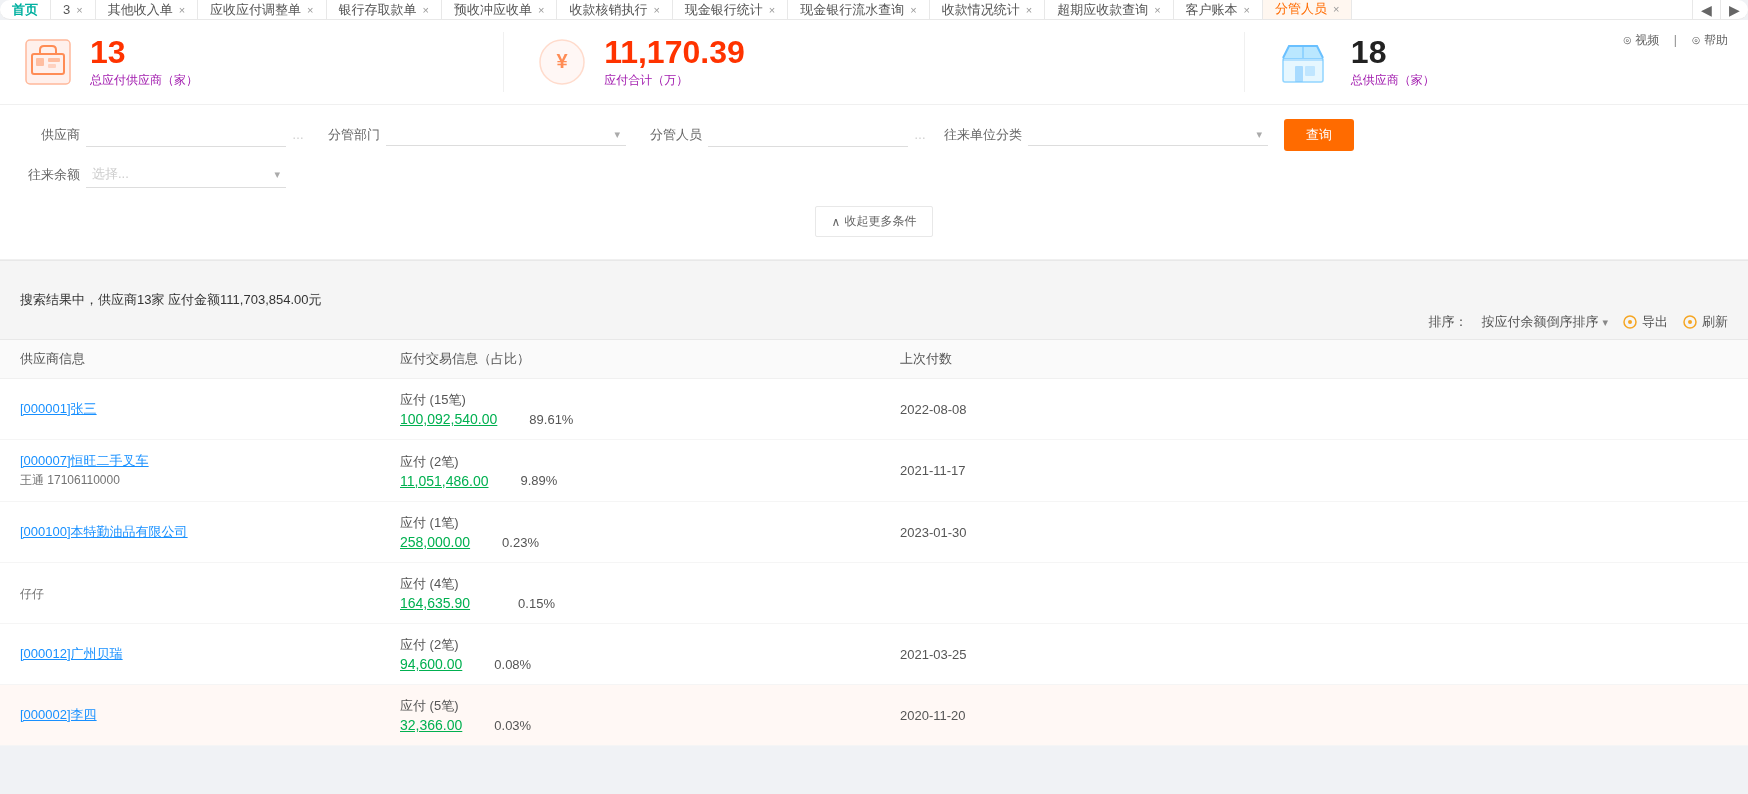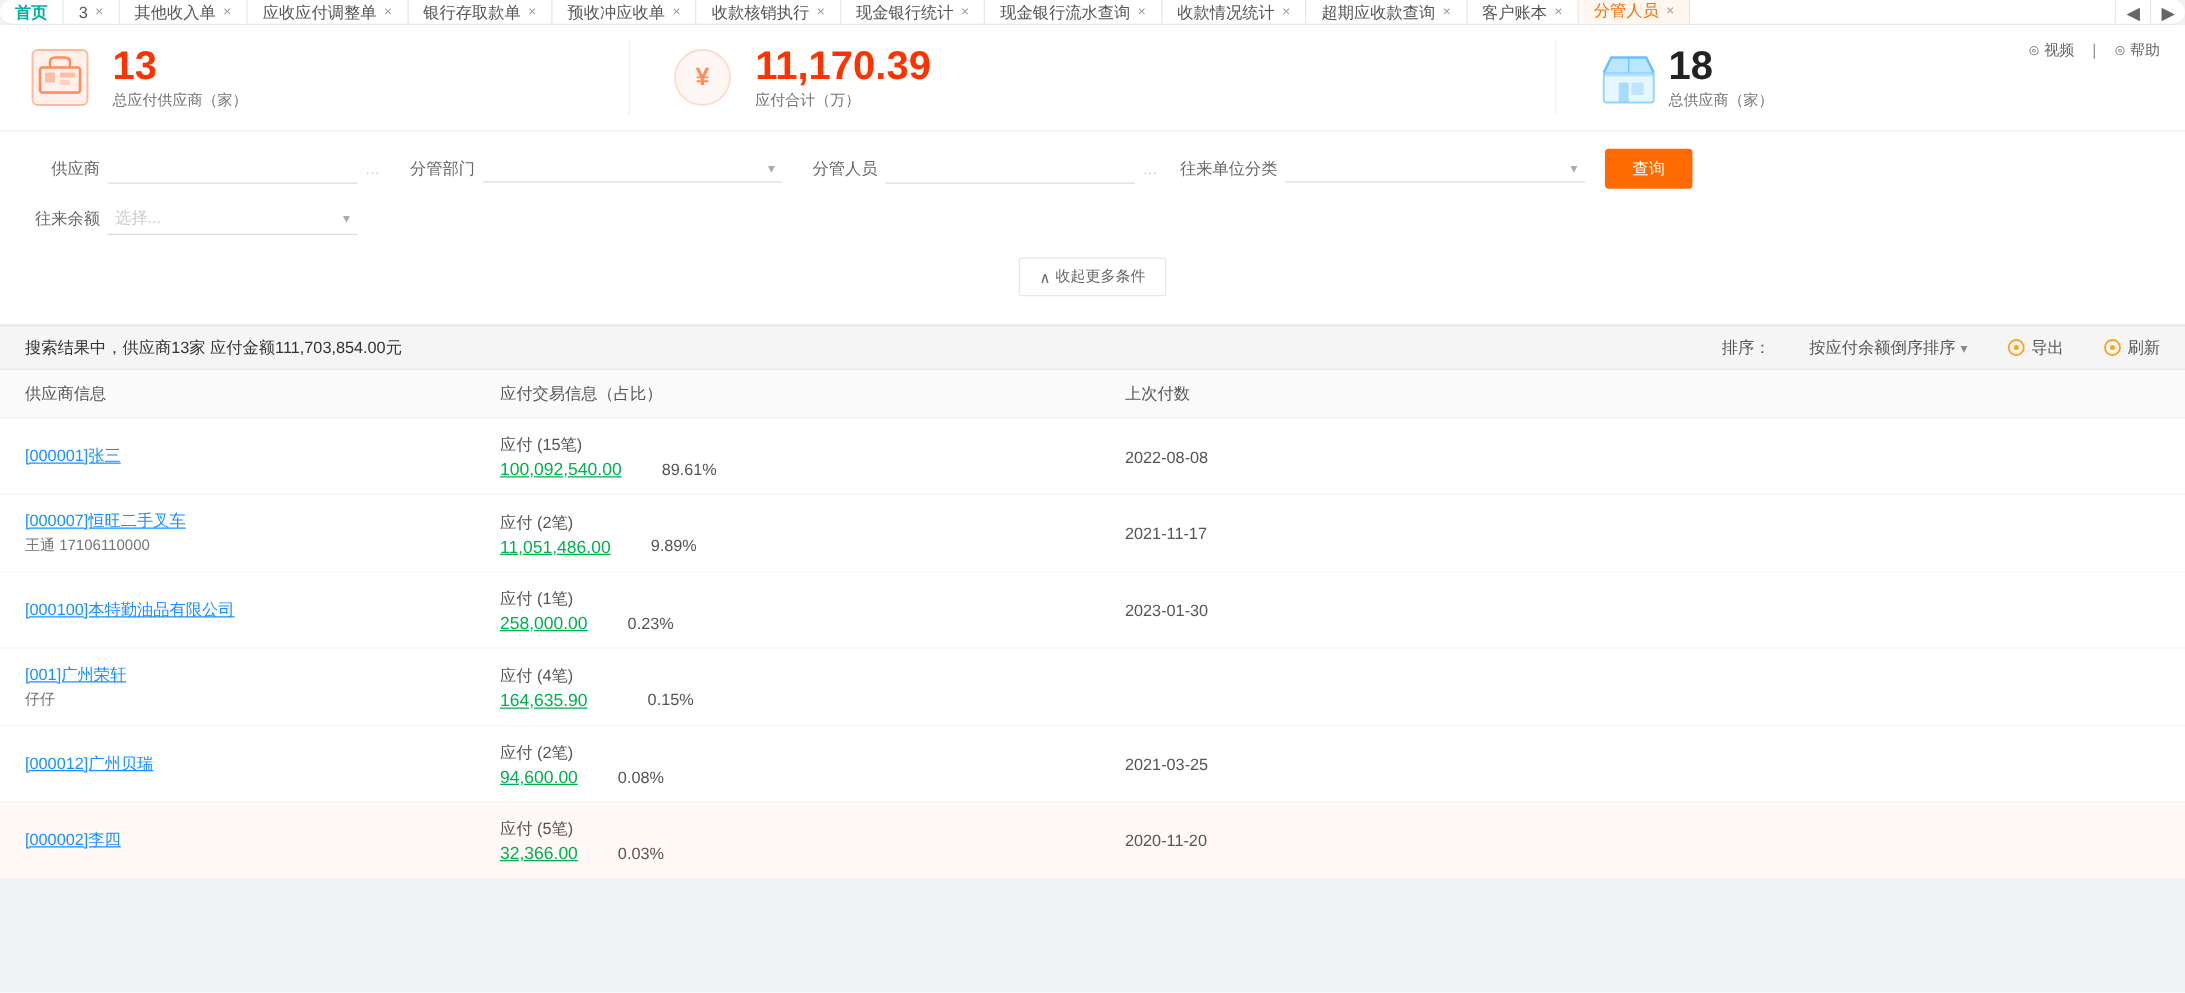--- a/index.html
+++ b/index.html
@@ -14,24 +14,24 @@
     .nav-nav-arrows { display: flex; align-items: center; margin-left: auto; flex-shrink: 0; }
     .nav-arrow { width: 28px; height: 36px; display: flex; align-items: center; justify-content: center; cursor: pointer; color: #666; border-left: 1px solid #e8e8e8; font-size: 14px; }
 
     
     .stats-bar { background: #fff; display: flex; align-items: center; padding: 12px 20px; border-bottom: 1px solid #f0f0f0; position: relative; }
     .stat-block { display: flex; align-items: center; gap: 14px; flex: 1; }
     .stat-icon { width: 56px; height: 56px; display: flex; align-items: center; justify-content: center; }
     .stat-icon svg { width: 52px; height: 52px; }
     .stat-text { display: flex; flex-direction: column; }
     .stat-number { font-size: 32px; font-weight: bold; color: #ff3300; line-height: 1; }
-    .stat-label { font-size: 12px; color: #737373; margin-top: 4px; }
+    .stat-label { font-size: 12px; color: #a21caf; margin-top: 4px; }
     .stat-divider { width: 1px; height: 60px; background: #f0f0f0; margin: 0 30px; }
     .stat-block-middle { display: flex; align-items: center; gap: 14px; flex: 1.5; }
-    .stat-block-right { display: flex; align-items: center; gap: 4px; flex: 1; }
+    .stat-block-right { display: flex; align-items: center; gap: 20px; flex: 1; }
     .stat-number-black { font-size: 32px; font-weight: bold; color: #222; line-height: 1; }
     .top-right-links { position: absolute; right: 20px; top: 12px; display: flex; gap: 10px; font-size: 12px; color: #666; }
     .top-right-links span { cursor: pointer; }
 
     
     .search-bar { background: #fff; padding: 14px 20px 6px; border-bottom: 1px solid #f0f0f0; }
     .search-row { display: flex; align-items: center; gap: 16px; margin-bottom: 10px; flex-wrap: wrap; }
     .search-field { display: flex; align-items: center; gap: 6px; }
     .search-label { font-size: 13px; color: #666; white-space: nowrap; min-width: 60px; text-align: right; }
     .search-input { border: none; border-bottom: 1px solid #ddd; outline: none; padding: 4px 6px; font-size: 13px; color: #333; width: 160px; background: transparent; }
@@ -39,21 +39,21 @@
     .search-select { display: flex; align-items: center; border: none; border-bottom: 1px solid #ddd; padding: 4px 6px; width: 220px; cursor: pointer; background: transparent; }
     .search-select-text { flex: 1; font-size: 13px; color: #999; }
     .search-select-arrow { color: #aaa; font-size: 11px; }
     .search-btn { background: #ff6b00; color: #fff; border: none; padding: 7px 22px; font-size: 13px; border-radius: 3px; cursor: pointer; white-space: nowrap; }
     .collapse-btn { display: flex; align-items: center; justify-content: center; gap: 4px; padding: 6px 16px; background: #fff; border: 1px solid #e8e8e8; border-radius: 2px; color: #666; font-size: 12px; cursor: pointer; margin: 4px auto 8px; width: fit-content; }
     .collapse-btn-wrap { text-align: center; padding: 4px 0 8px; }
 
     
     .result-bar { background: #f5f5f5; padding: 8px 20px; display: flex; align-items: center; justify-content: space-between; border-top: 1px solid #e8e8e8; border-bottom: 1px solid #e8e8e8; }
     .result-bar-left { font-size: 13px; color: #333; }
-    .result-bar-right { display: flex; gap: 31px; font-size: 13px; color: #666; }
+    .result-bar-right { display: flex; gap: 14px; font-size: 13px; color: #666; margin-top: 44px; }
     .sort-label { color: #555; }
     .sort-btn { color: #555; cursor: pointer; display: flex; align-items: center; gap: 4px; }
     .sort-arrow { font-size: 11px; color: #888; }
     .action-btn { display: flex; align-items: center; gap: 4px; cursor: pointer; color: #555; }
     .action-icon { width: 16px; height: 16px; display: inline-flex; align-items: center; justify-content: center; }
 
     
     .table-wrap { background: #fff; }
     .table-header { display: flex; align-items: center; padding: 10px 20px; border-bottom: 1px solid #f0f0f0; background: #fafafa; }
     .col-supplier { flex: 0 0 380px; font-size: 13px; color: #555; font-weight: 500; }
@@ -326,21 +326,20 @@
         <span class="trade-percent">0.23%</span>
       </div>
     </div>
     <div class="row-col-lastpay">
       <span class="lastpay-date">2023-01-30</span>
     </div>
   </div>
 
   <div class="table-row">
     <div class="row-col-supplier">
-      <span class="supplier-link">[001]广州荣轩</span>
       <span class="supplier-sub">仔仔</span>
     </div>
     <div class="row-col-trade">
       <div>
         <span class="trade-label">应付 (</span><span class="trade-label">4笔</span><span class="trade-label">)</span>
       </div>
       <div style="display:flex; align-items:center; gap:32px; margin-top:2px;">
         <span class="trade-amount">164,635.90</span>
         <span class="trade-percent">0.15%</span>
       </div>

